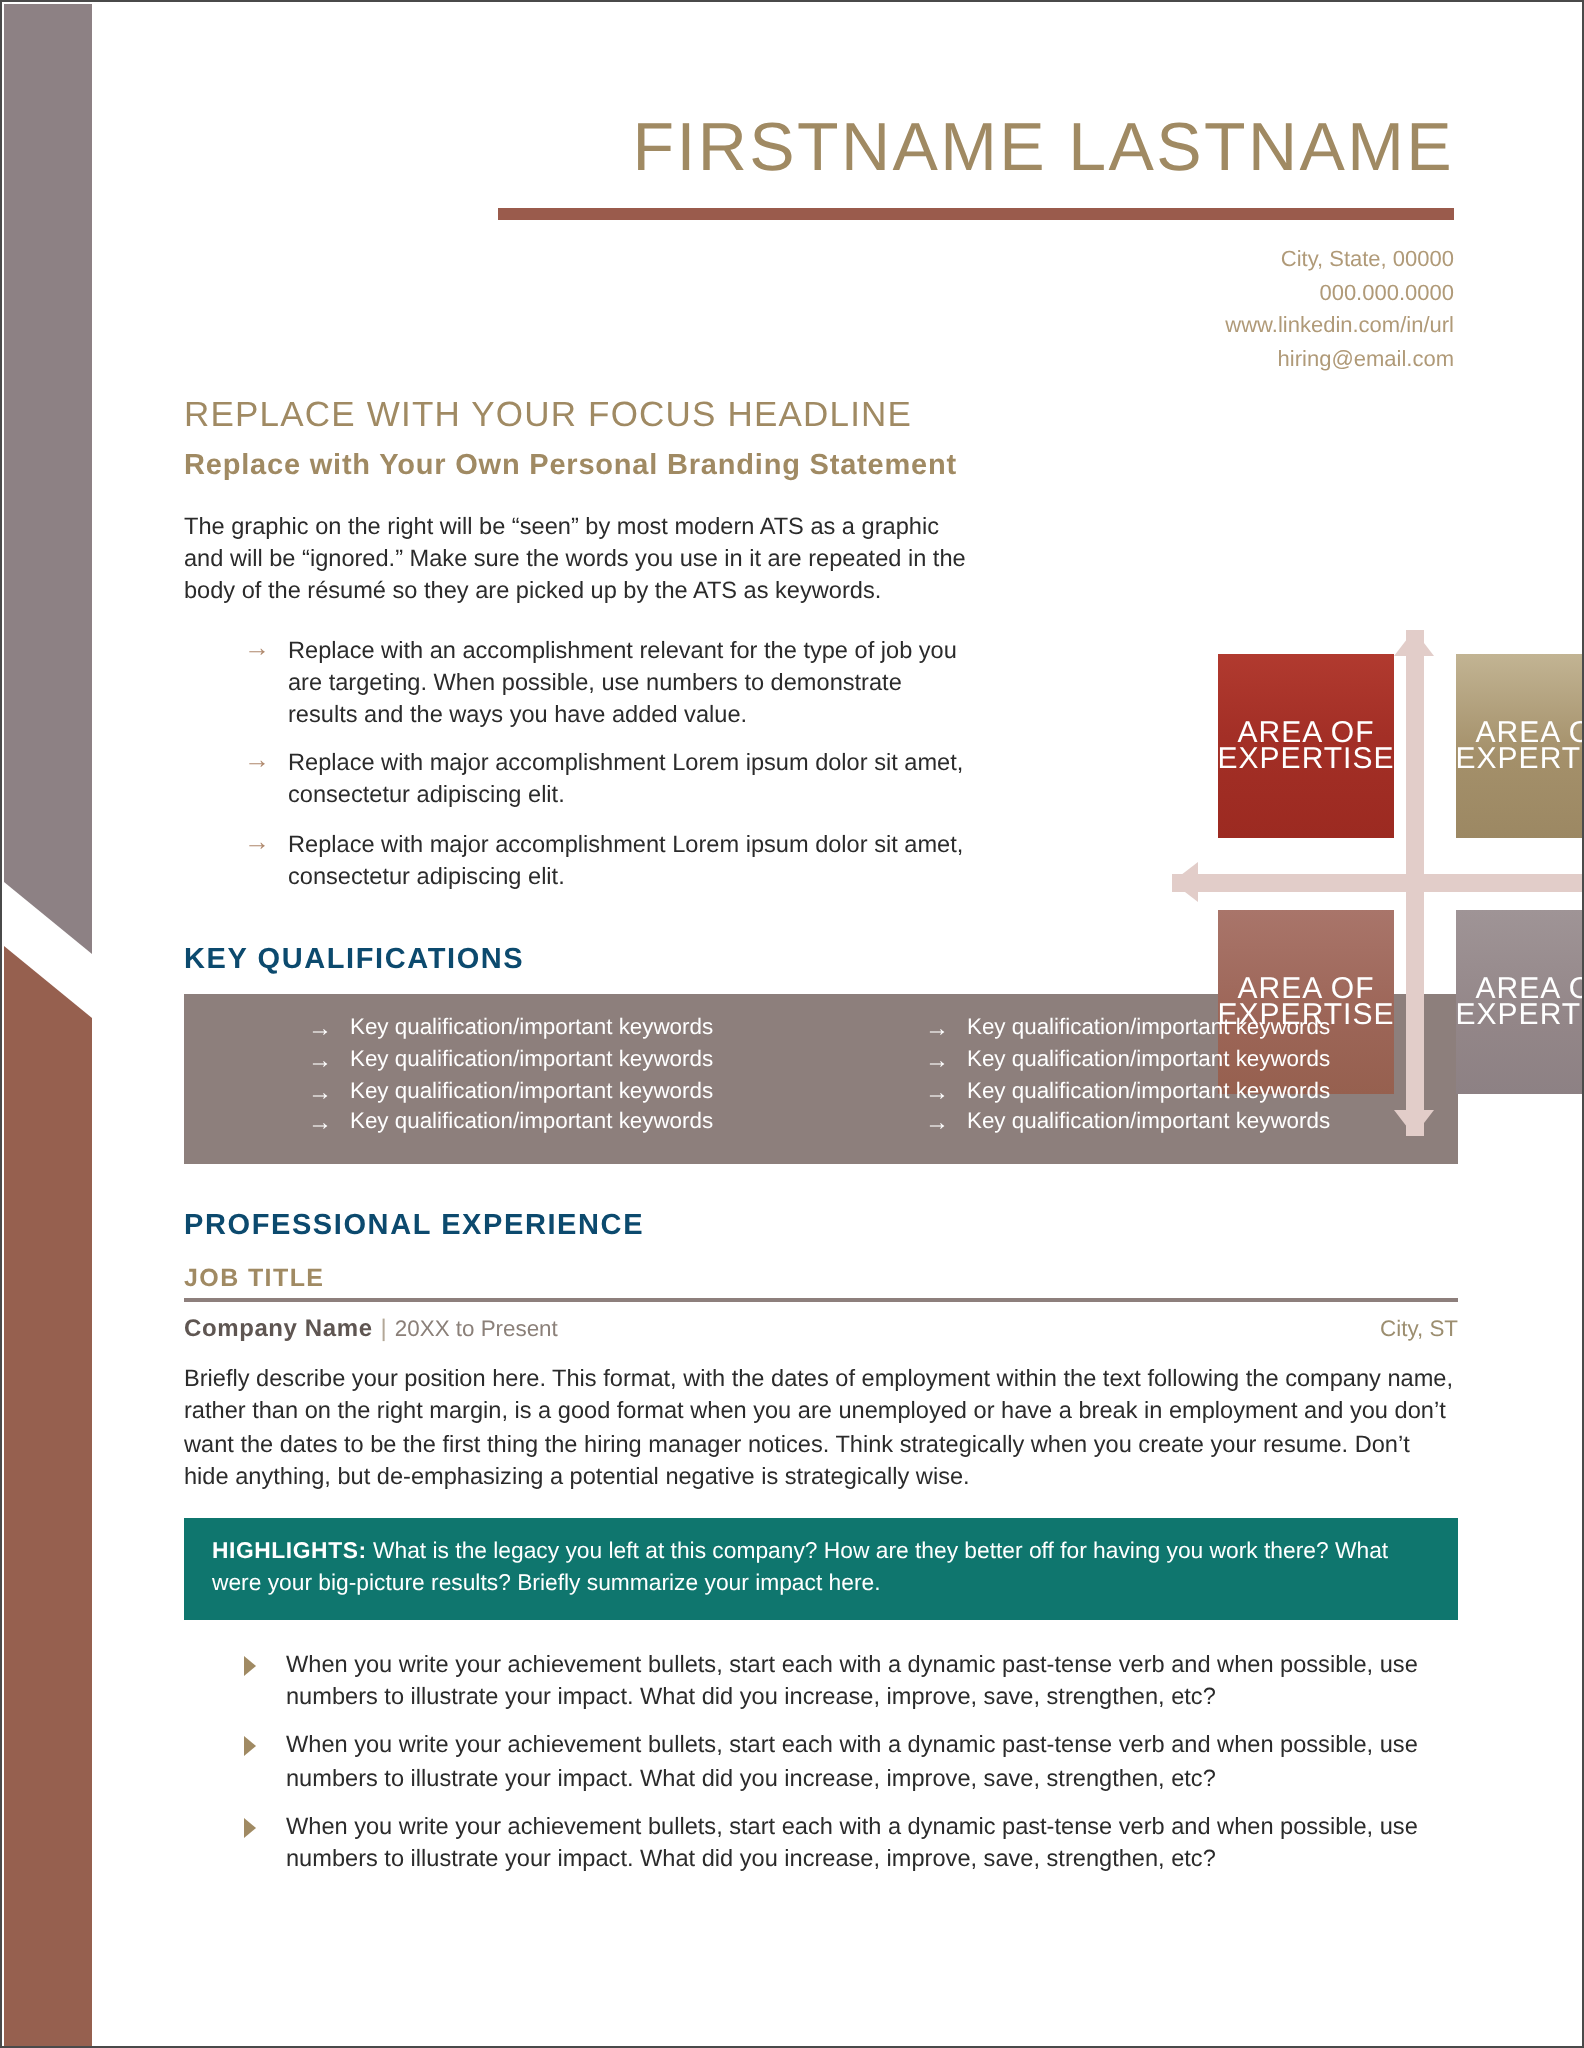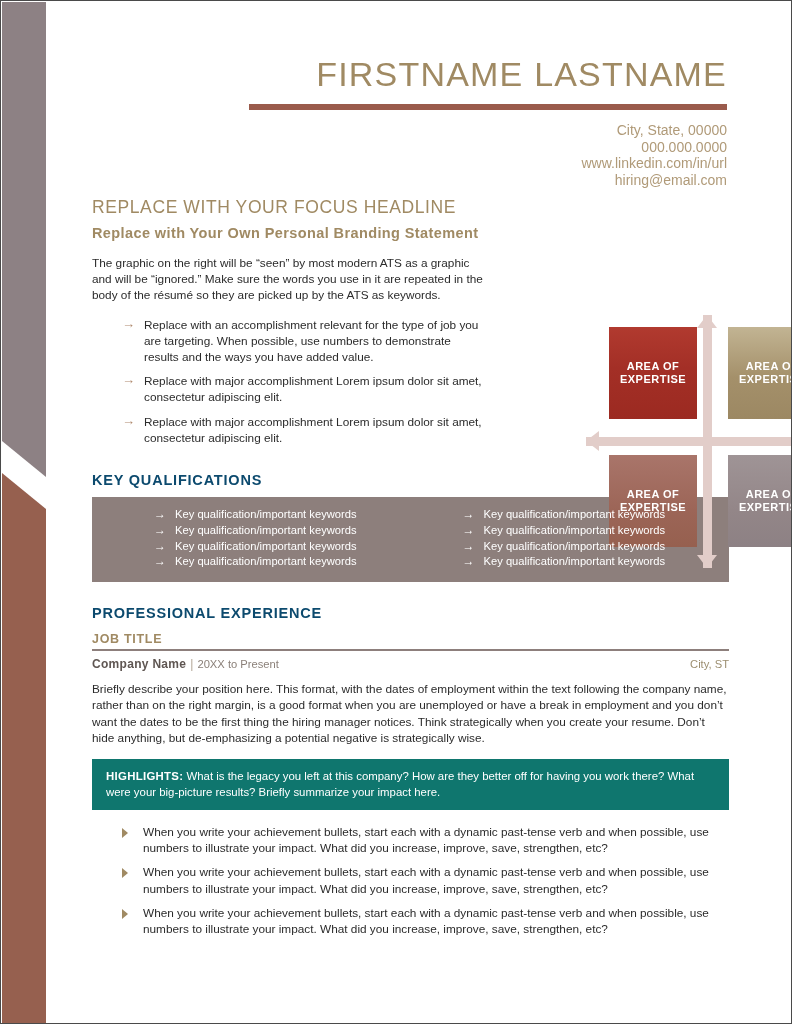--- a/index.html
+++ b/index.html
@@ -52,21 +52,21 @@
   .name-rule {
     margin-top: 11px;
     height: 6px;
     background: #9a5b4c;
     width: 100%;
   }
   .contact {
     margin-top: 12px;
     text-align: right;
     color: #b09a78;
-    font-size: 14px;
+    font-size: 11px;
     line-height: 16.5px;
   }
   .contact div { white-space: nowrap; }
 
   
   .main {
     position: absolute;
     left: 91px;
     top: 196px;
     width: 637px;
@@ -177,22 +177,22 @@
   }
   .quad-box {
     position: absolute;
     width: 88px;
     height: 92px;
     display: flex;
     align-items: center;
     justify-content: center;
     text-align: center;
     color: #ffffff;
-    font-size: 11px;
-    font-weight: 700;
+    font-size: 15px;
+    font-weight: 400;
     letter-spacing: 0.5px;
     line-height: 13px;
   }
   .q-tl { left: 23px;  top: 12px;  background: linear-gradient(180deg, #b13a2f 0%, #a32f26 45%, #9c2a21 100%); }
   .q-tr { left: 142px; top: 12px;  background: linear-gradient(180deg, #c2b493 0%, #a4906a 55%, #9c8863 100%); }
   .q-bl { left: 23px;  top: 140px; background: linear-gradient(180deg, #a9756a 0%, #9c6557 60%, #96604f 100%); }
   .q-br { left: 142px; top: 140px; background: linear-gradient(180deg, #9f9496 0%, #938688 60%, #8d8184 100%); }
 
   
   .section-heading {

